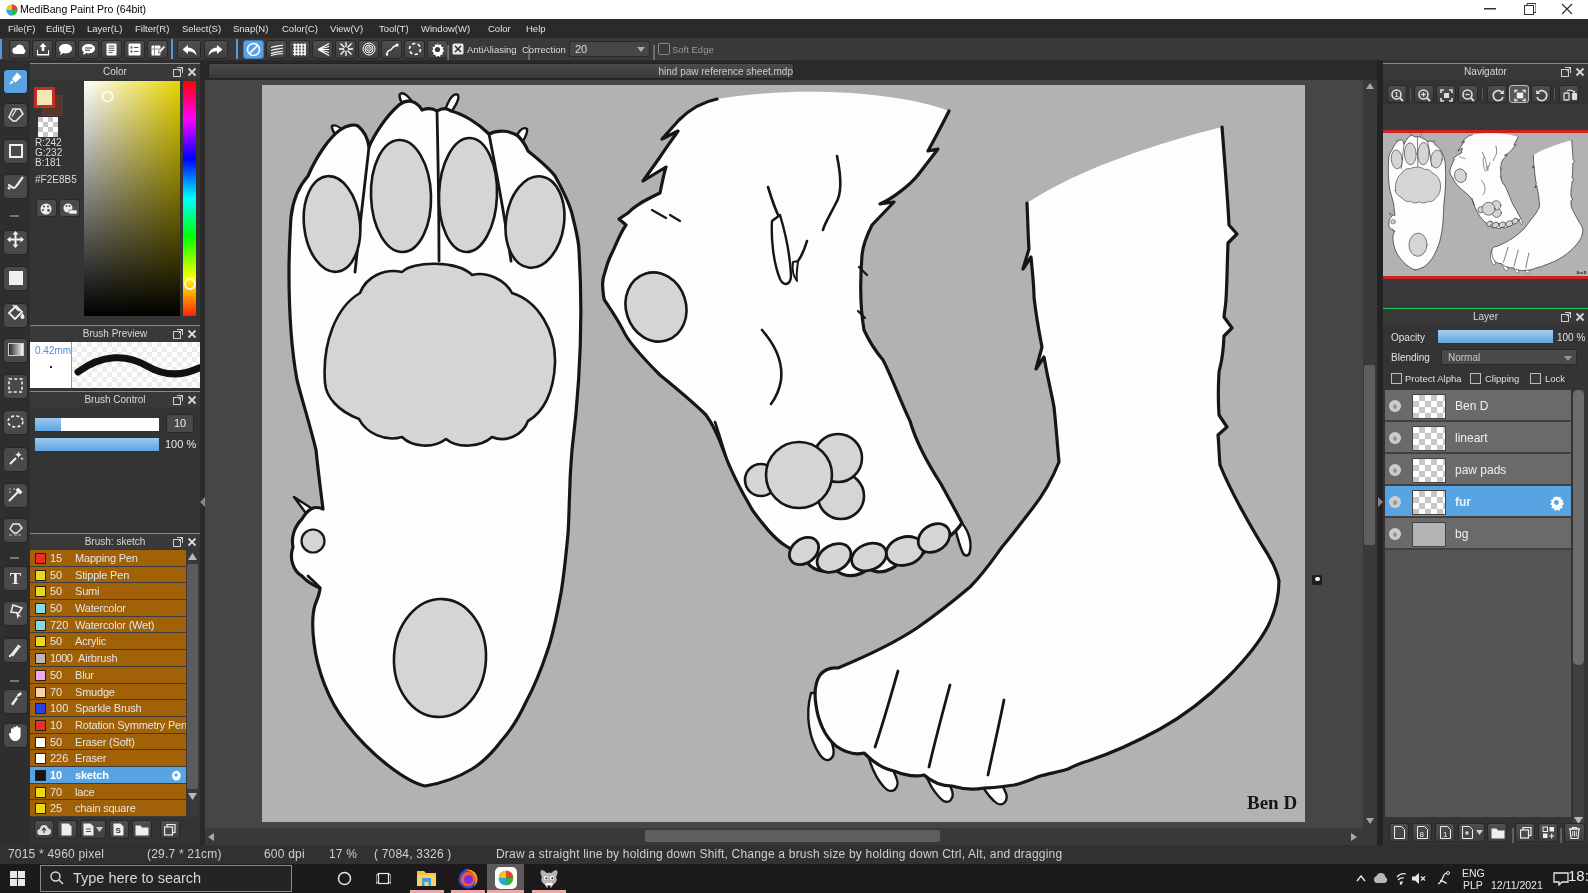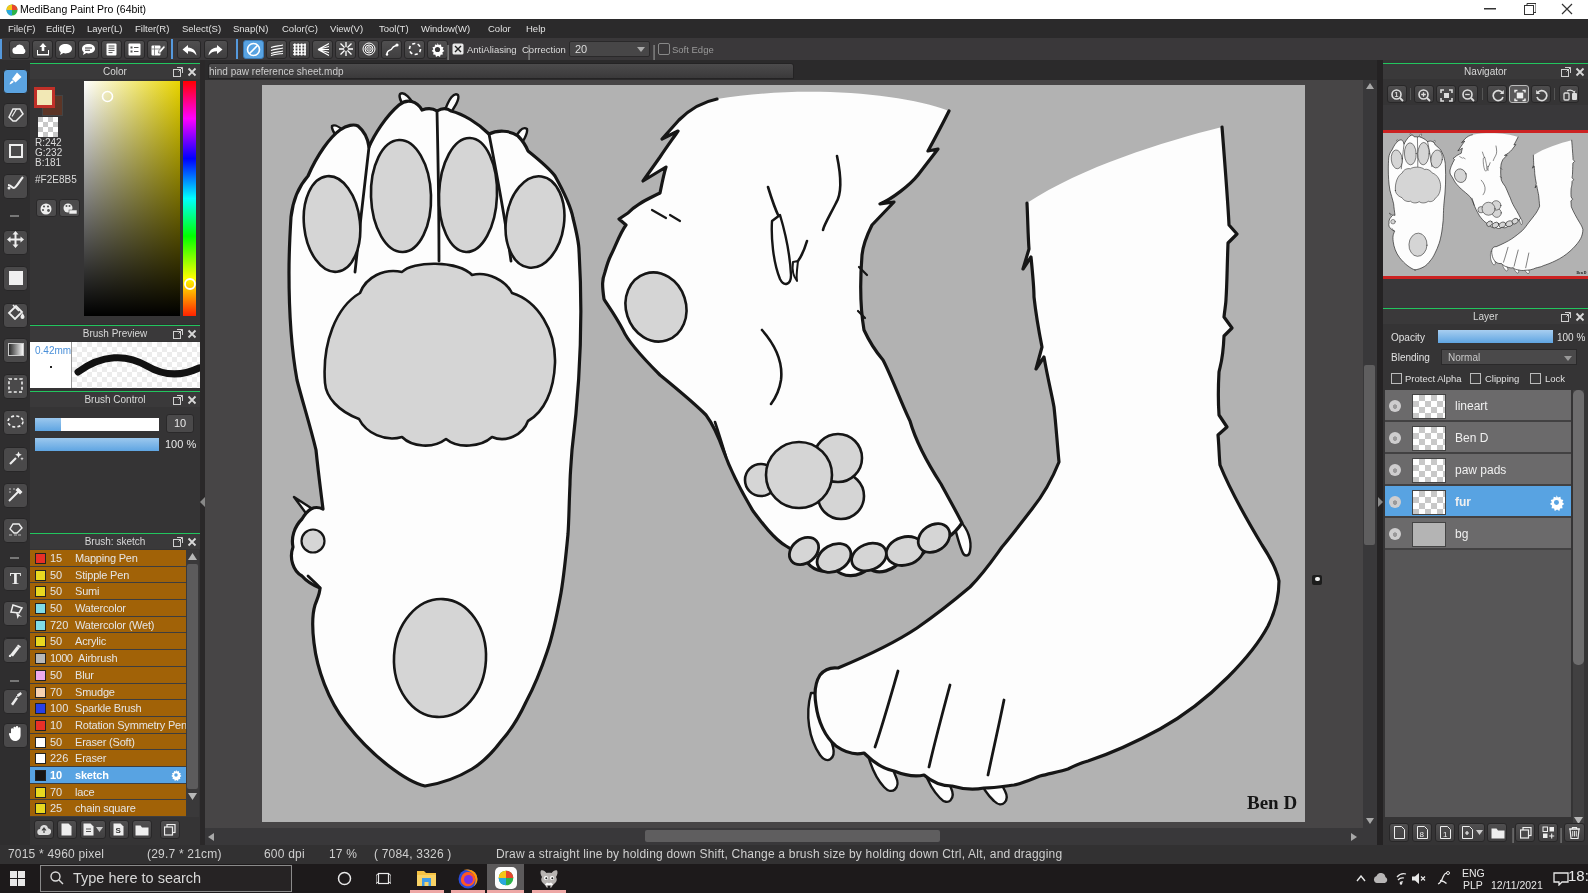--- a/index.html
+++ b/index.html
@@ -21,21 +21,21 @@
 
 #toolstrip { position:absolute; left:0; top:0; width:30px; height:785px; background:#2f2e2f; }
 .sbtn { position:absolute; left:3px; width:25px; height:25px; background:#4a494a; border:1px solid #272627; border-radius:4px; color:#eee; text-align:center; line-height:23px; font-size:13px; }
 .sbtn.sel { background:#5ba3e0; }
 
 .panel { position:absolute; background:#353435; border-top:1px solid #22c55e; }
 .phead { position:relative; height:15px; background:#3a393a; color:#d8d8d8; font-size:10px; text-align:center; line-height:15px; }
 
 #canvasarea { position:absolute; left:205px; top:0; width:1178px; height:785px; background:#474546; }
 #tabbar { position:absolute; left:0; top:0; width:1178px; height:20px; background:#2b2a2b; }
-#tab { position:absolute; left:3px; top:3px; width:586px; height:16px; background:linear-gradient(#4c4b4c,#3a393a); border:1px solid #242324; border-radius:3px 3px 0 0; color:#cccccc; font-size:10px; text-align:left; line-height:15px; }
+#tab { position:absolute; left:3px; top:3px; width:586px; height:16px; background:linear-gradient(#4c4b4c,#3a393a); border:1px solid #242324; border-radius:3px 3px 0 0; color:#cccccc; font-size:10px; text-align:right; line-height:15px; }
 #page { position:absolute; left:57px; top:25px; width:1043px; height:737px; background:#b2b2b2; }
 
 #rightpanels { position:absolute; left:1383px; top:0; width:205px; height:785px; background:#353435; }
 
 .brow { position:relative; height:16.7px; border-bottom:1px solid #3e3d3e; color:#e4e4e4; font-size:11px; }
 .brow i { position:absolute; left:5px; top:3px; width:11px; height:11px; border:1px solid #222; }
 .brow b { position:absolute; left:20px; top:2px; font-weight:normal; }
 .brow span { position:absolute; left:45px; top:2px; white-space:nowrap; letter-spacing:-0.2px; }
 .brow.sel { background:#58a3e2; }
 .brow.sel b, .brow.sel span { font-weight:bold; color:#fff; }
@@ -570,27 +570,27 @@
             </svg></div>
         <div class="abs" style="left:8px;top:64px;width:11px;height:11px;border:1px solid #bbb;background:#3a393a"></div>
         <div class="abs" style="left:22px;top:64px;color:#e0e0e0;font-size:9.5px">Protect Alpha</div>
         <div class="abs" style="left:87px;top:64px;width:11px;height:11px;border:1px solid #bbb;background:#3a393a"></div>
         <div class="abs" style="left:102px;top:64px;color:#e0e0e0;font-size:9.5px">Clipping</div>
         <div class="abs" style="left:147px;top:64px;width:11px;height:11px;border:1px solid #bbb;background:#3a393a"></div>
         <div class="abs" style="left:162px;top:64px;color:#e0e0e0;font-size:9.5px">Lock</div>
         <div id="layerlist" class="abs" style="left:2px;top:81px;width:186px;height:427px;background:#575657">
           <div class="lrow">
               <span class="leye"></span>
+              <span class="lthumb chk"></span>
+              <span class="lname">Ben D</span>
+            </div>
+          <div class="lrow">
+              <span class="leye"></span>
               <span class="lthumb chk art"></span>
               <span class="lname">lineart</span>
-            </div>
-          <div class="lrow">
-              <span class="leye"></span>
-              <span class="lthumb chk"></span>
-              <span class="lname">Ben D</span>
             </div>
           <div class="lrow">
               <span class="leye"></span>
               <span class="lthumb chk"></span>
               <span class="lname">paw pads</span>
             </div>
           <div class="lrow sel">
               <span class="leye"></span>
               <span class="lthumb chk art"></span>
               <span class="lname" style="font-weight:bold">fur</span>

